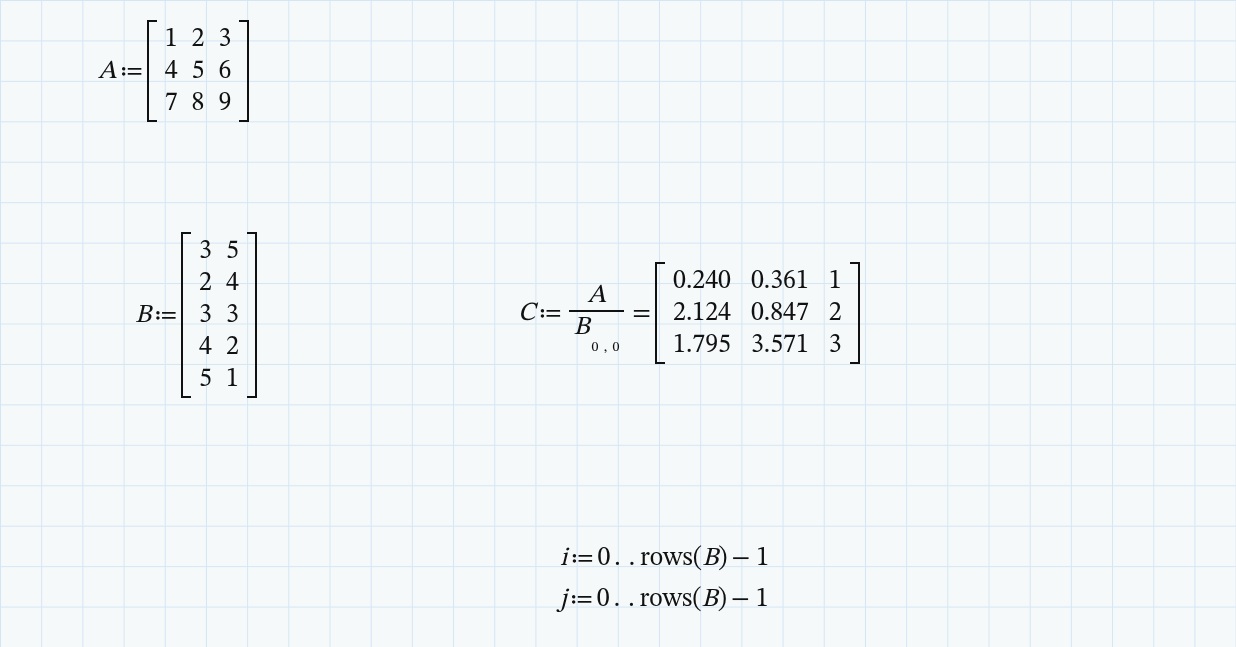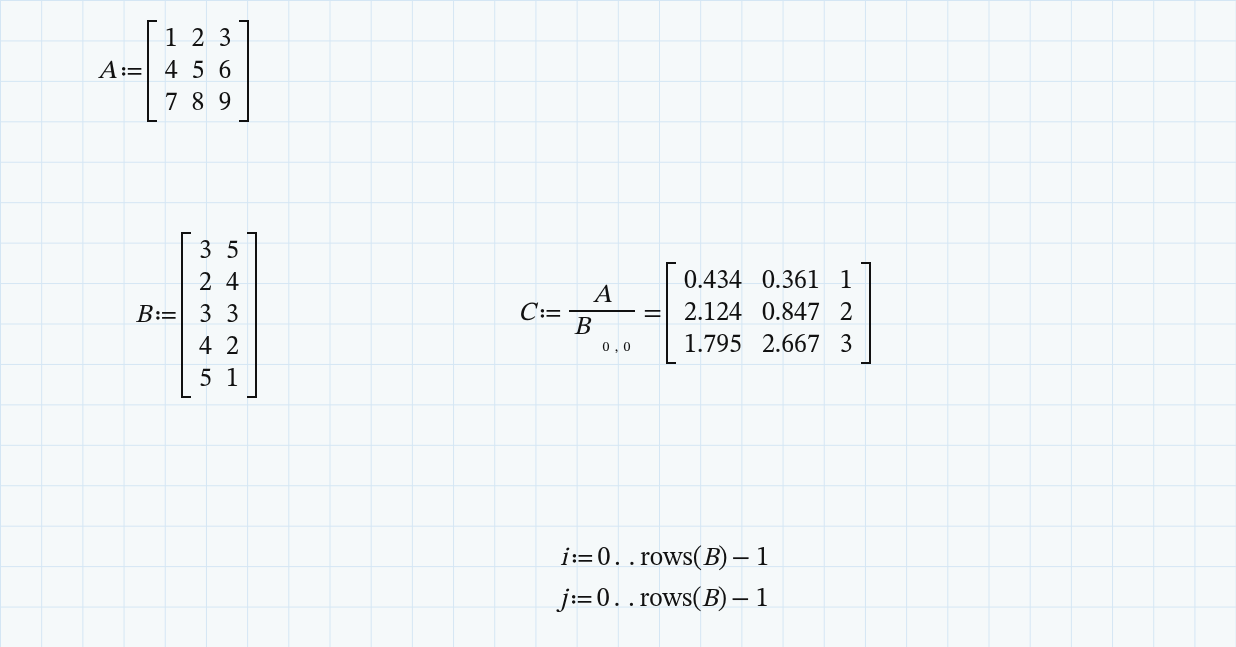--- a/index.html
+++ b/index.html
@@ -80,21 +80,21 @@
     vertical-align: middle;
   }
   .frac .num { padding: 0 4px 2px; }
   .frac .den { padding: 2px 4px 0; border-top: 2px solid #111; }
   .sub {
     font-size: 14px;
     vertical-align: sub;
     font-style: normal;
     position: relative;
     top: 10px;
-    margin-left: 13px;
+    margin-left: 2px;
     letter-spacing: 1px;
   }
   .fn { font-style: normal; }
   .dots {
     margin: 0 4px;
     font-style: normal;
     letter-spacing: 1px;
   }
   .stack {
     display: flex;
@@ -166,28 +166,28 @@
       <span class="frac">
         <span class="num"><span class="var">A</span></span>
         <span class="den">
           <span class="var">B</span><span class="sub">0 , 0</span>
         </span>
       </span>
       <span class="assign">=</span>
       <span class="matwrap">
         <span class="br l"></span>
         <span class="mat cols3 cw">
-          <span class="cell">0.434</span>
+          <span class="cell">0.240</span>
           <span class="cell">0.361</span>
           <span class="cell">1</span>
           <span class="cell">2.124</span>
           <span class="cell">0.847</span>
           <span class="cell">2</span>
           <span class="cell">1.795</span>
-          <span class="cell">2.667</span>
+          <span class="cell">3.571</span>
           <span class="cell">3</span>
         </span>
         <span class="br r"></span>
       </span>
     </div>
   </div>
 
   <div id="regIJ" class="region">
     <div class="stack">
       <div class="line">

